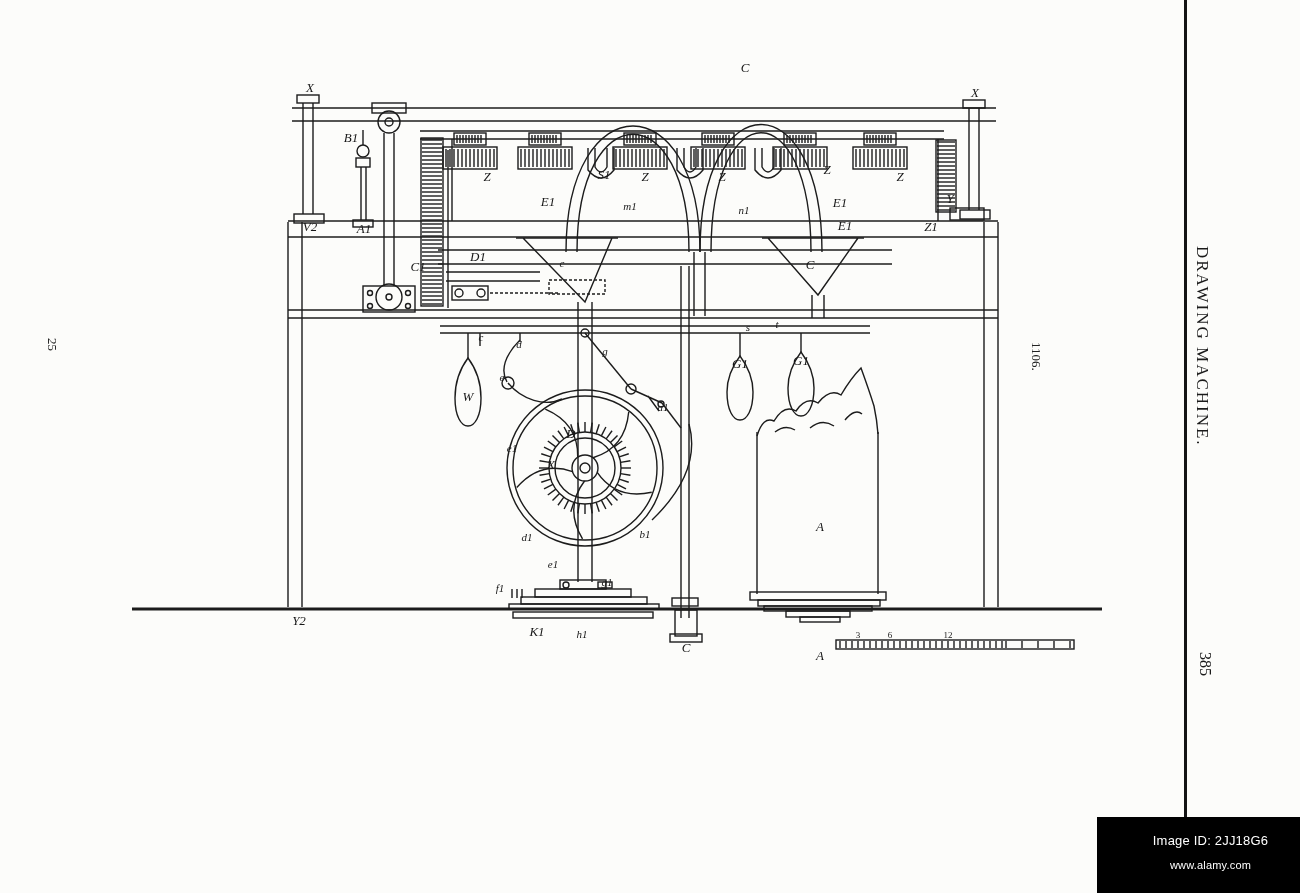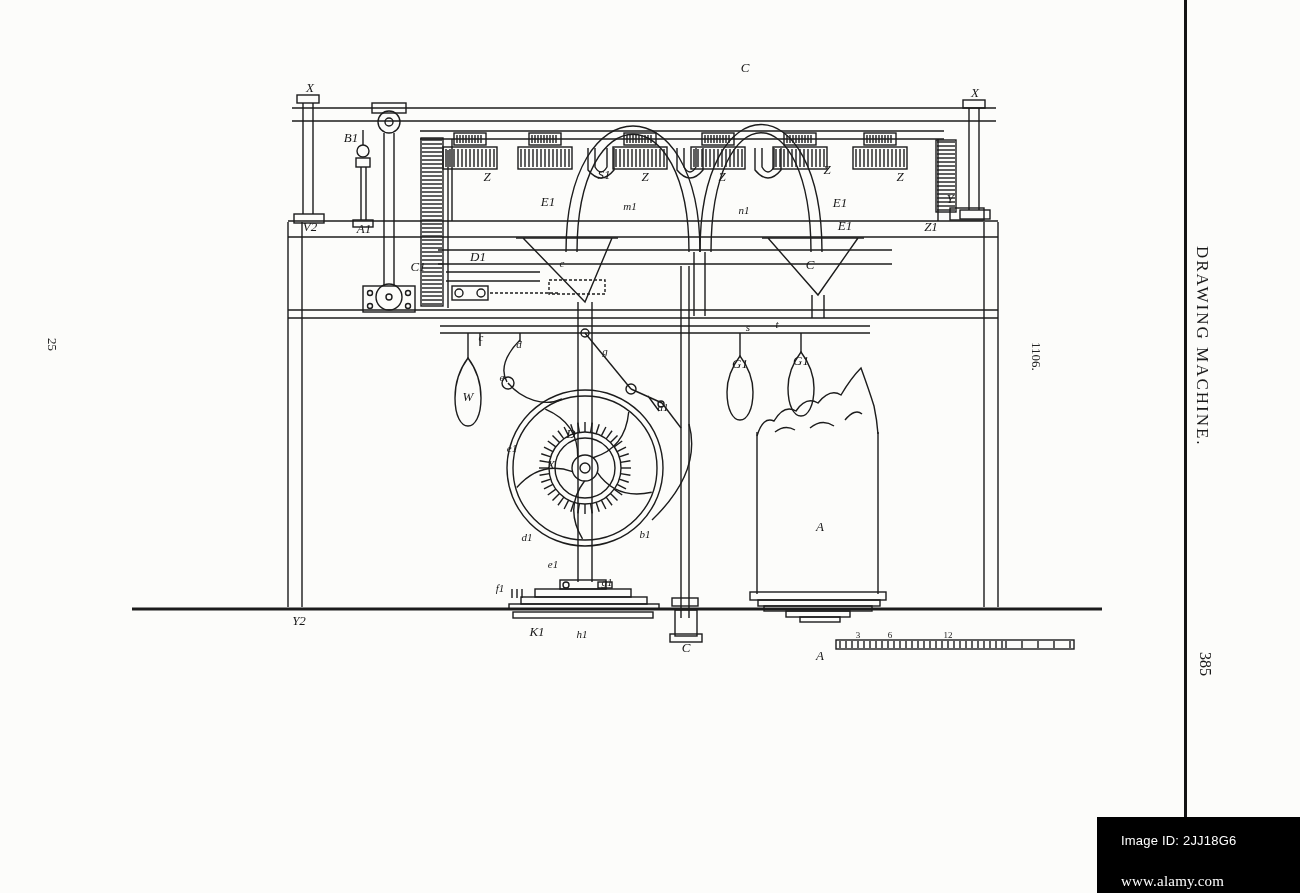--- a/index.html
+++ b/index.html
@@ -20,24 +20,24 @@
   .side-title {
     position:absolute; left:1192px; top:246px; writing-mode:vertical-rl;
     font-size:17px; letter-spacing:2px; color:#1a1a1a; white-space:nowrap;
   }
   .page-number { position:absolute; left:1196px; top:652px; writing-mode:vertical-rl; font-size:16px; color:#1a1a1a; }
   .figure-number { position:absolute; left:1028px; top:342px; writing-mode:vertical-rl; font-size:13px; color:#222; }
   .margin-number { position:absolute; left:44px; top:338px; writing-mode:vertical-rl; font-size:13px; color:#222; }
   .watermark {
     position:absolute; left:1097px; top:817px; width:203px; height:76px;
     background:#000; color:#fff; font-family:"Liberation Sans","DejaVu Sans",sans-serif;
-    box-sizing:border-box; padding:16px 0 0 24px;
+    box-sizing:border-box; padding:16px 0 0 24px;text-align:center;
   }
   .watermark .wm-id { font-size:13px; letter-spacing:0.2px; }
-  .watermark .wm-url { font-size:15px; margin-top:25px; letter-spacing:0.2px;font-family:Liberation Serif, serif; }
+  .watermark .wm-url { font-size:11px; margin-top:11px; letter-spacing:0.2px; }
 </style>
 </head>
 <body>
 
 <div class="page">
 
   <svg class="engraving" width="1300" height="893" viewBox="0 0 1300 893">
 
     <g id="artwork">
 

